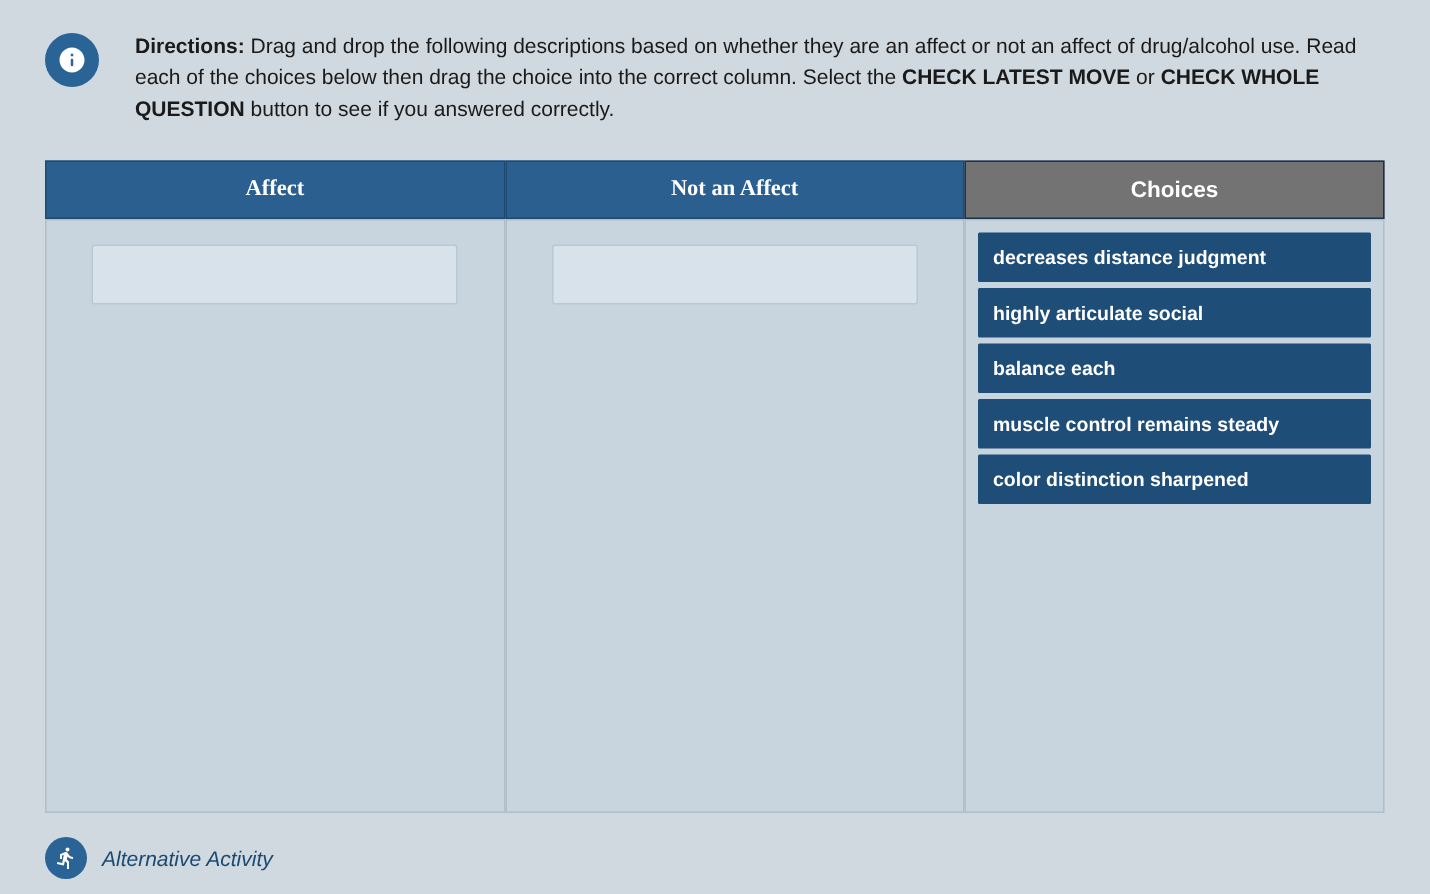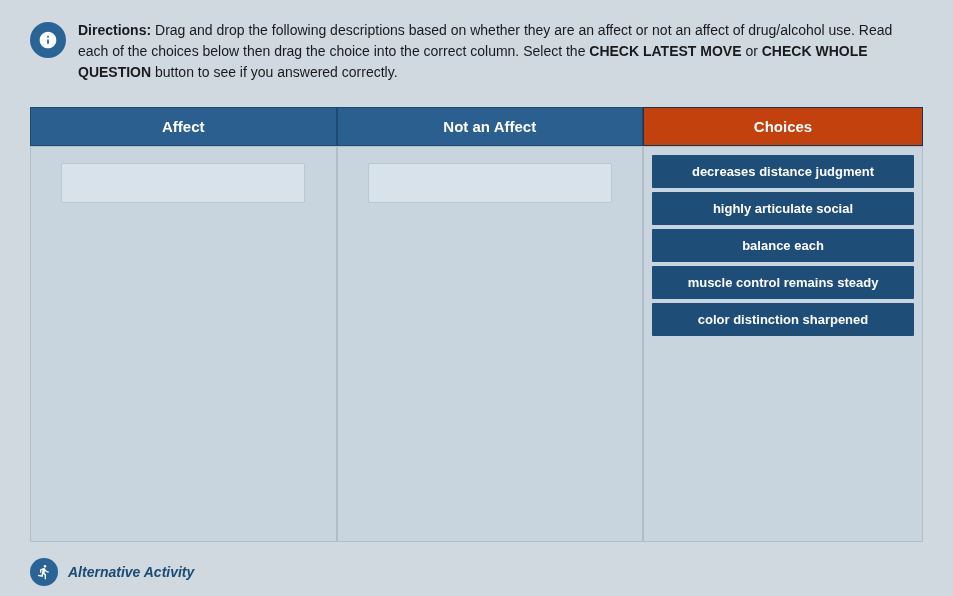--- a/index.html
+++ b/index.html
@@ -10,21 +10,21 @@
       min-height: 596px;
       display: flex;
       flex-direction: column;
       align-items: center;
       padding: 20px 30px 10px 30px;
     }
 
     .directions-section {
       display: flex;
       align-items: flex-start;
-      gap: 12px;
+      gap: 24px;
       margin-bottom: 24px;
       width: 100%;
     }
 
     .icon-circle {
       width: 36px;
       height: 36px;
       background: #2a6496;
       border-radius: 50%;
       display: flex;
@@ -64,20 +64,21 @@
     }
 
     .column-header {
       background: #2a5f8f;
       color: white;
       font-weight: bold;
       font-size: 15px;
       text-align: center;
       padding: 10px 0;
       border: 1px solid #1e4a70;
+      font-family: Liberation Serif, serif;
     }
 
     .column-body {
       background: #c8d4de;
       flex: 1;
       min-height: 320px;
       border: 1px solid #b0bec8;
       position: relative;
     }
 
@@ -91,21 +92,21 @@
     }
 
     .choices-column {
       display: flex;
       flex-direction: column;
       width: 280px;
       flex-shrink: 0;
     }
 
     .choices-header {
-      background: #c2410c;
+      background: #737373;
       color: white;
       font-weight: bold;
       font-size: 15px;
       text-align: center;
       padding: 10px 8px;
       border: 1px solid #163352;
     }
 
     .choices-list {
       display: flex;
@@ -115,34 +116,33 @@
       padding: 8px 8px;
       flex: 1;
       border: 1px solid #b0bec8;
     }
 
     .choice-item {
       background: #1e4d78;
       color: white;
       font-size: 13px;
       font-weight: bold;
-      text-align: center;
+      text-align: left;
       padding: 9px 10px;
       cursor: grab;
       user-select: none;
       border-radius: 1px;
     }
 
     .bottom-section {
       display: flex;
       align-items: center;
       gap: 10px;
       margin-top: 16px;
       align-self: flex-start;
-      font-weight: bold;
     }
 
     .alt-activity-icon {
       width: 28px;
       height: 28px;
       background: #2a6496;
       border-radius: 50%;
       display: flex;
       align-items: center;
       justify-content: center;

